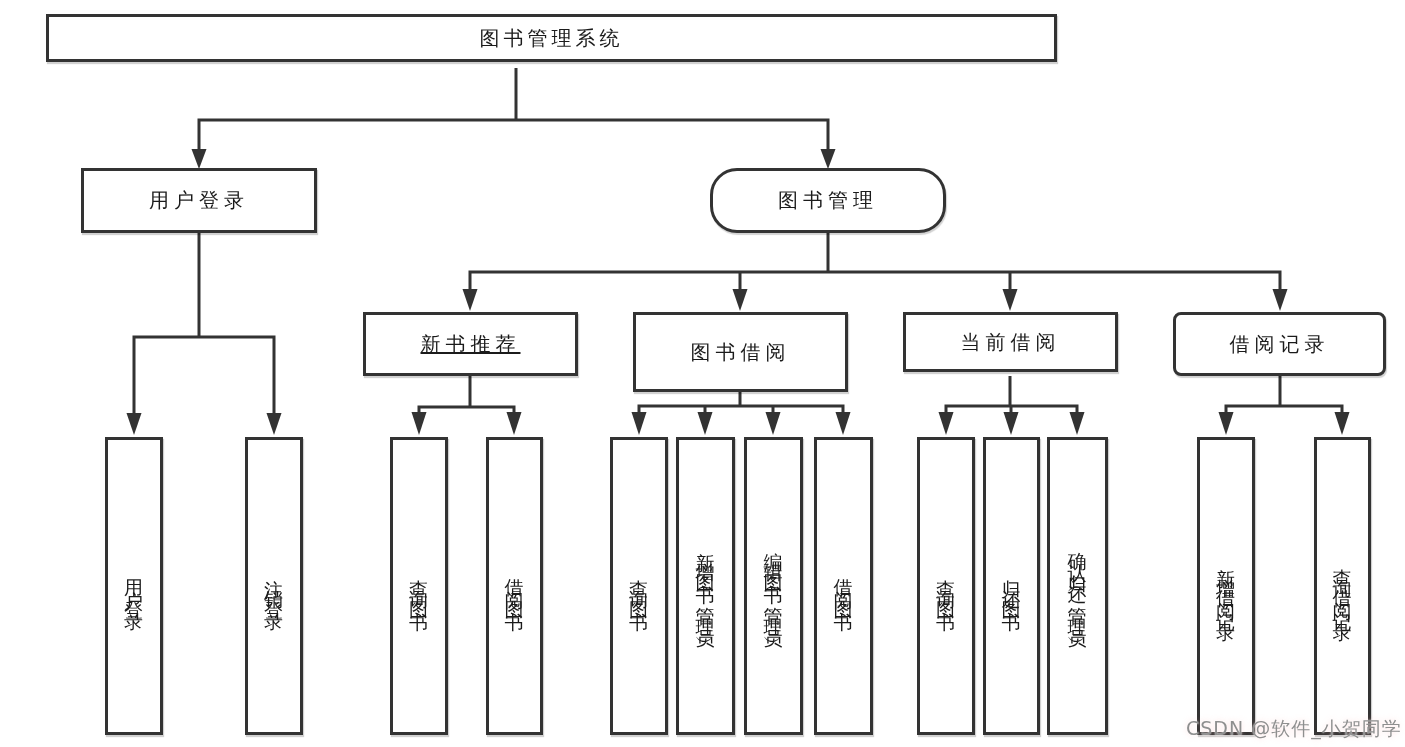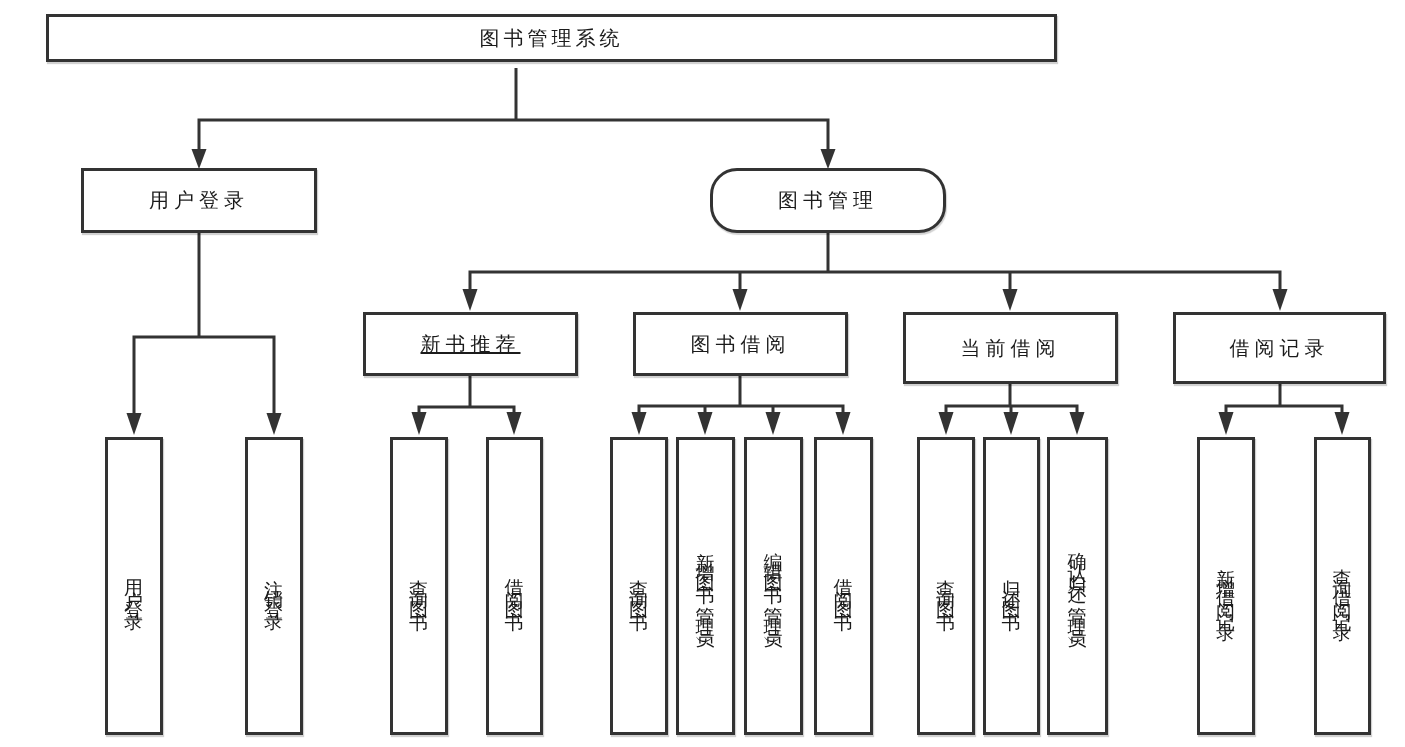--- a/index.html
+++ b/index.html
@@ -79,36 +79,37 @@
       <polygon points="1334.5,412 1349.5,412 1342,435"></polygon>
     </g>
   </svg>
 
   <div class="box h-box title-box" style="left:20px; top:14px; width:1011px; height:48px;margin-left:26px;">图书管理系统</div>
 
   <div class="box h-box" style="left:81px; top:168px; width:236px; height:65px;">用户登录</div>
   <div class="box h-box" style="left:710px; top:168px; width:236px; height:65px;border-radius:27px;">图书管理</div>
 
   <div class="box h-box" style="left:363px; top:312px; width:215px; height:64px;text-decoration:underline;">新书推荐</div>
-  <div class="box h-box" style="left:633px; top:312px; width:215px; height:64px;">图书借阅</div>
-  <div class="box h-box" style="left:903px; top:312px; width:215px; height:72px;">当前借阅</div>
-  <div class="box h-box" style="left:1173px; top:312px; width:213px; height:72px;">借阅记录</div>
+  <div class="box h-box" style="left:633px; top:312px; width:215px; height:80px;">图书借阅</div>
+  <div class="box h-box" style="left:903px; top:312px; width:215px; height:60px;">当前借阅</div>
+  <div class="box h-box" style="left:1173px; top:312px; width:213px; height:64px;border-radius:8px;">借阅记录</div>
 
   <div class="box v-box" style="left:105px; top:437px; width:58px; height:298px;">用户登录</div>
   <div class="box v-box" style="left:245px; top:437px; width:58px; height:298px;">注销登录</div>
 
   <div class="box v-box" style="left:390px; top:437px; width:58px; height:298px;">查询图书</div>
   <div class="box v-box" style="left:486px; top:437px; width:57px; height:298px;">借阅图书</div>
 
   <div class="box v-box" style="left:610px; top:437px; width:58px; height:298px;">查询图书</div>
   <div class="box v-box" style="left:676px; top:437px; width:59px; height:298px;">新增图书（管理员）</div>
   <div class="box v-box" style="left:744px; top:437px; width:59px; height:298px;">编辑图书（管理员）</div>
   <div class="box v-box" style="left:814px; top:437px; width:59px; height:298px;">借阅图书</div>
 
   <div class="box v-box" style="left:917px; top:437px; width:58px; height:298px;">查询图书</div>
   <div class="box v-box" style="left:983px; top:437px; width:57px; height:298px;">归还图书</div>
   <div class="box v-box" style="left:1047px; top:437px; width:61px; height:298px;">确认归还（管理员）</div>
 
   <div class="box v-box" style="left:1197px; top:437px; width:58px; height:298px;">新增借阅记录</div>
   <div class="box v-box" style="left:1314px; top:437px; width:57px; height:298px;">查询借阅记录</div>
 
+  <div class="watermark">CSDN @软件_小贺同学</div>
 
 </div>
 
 </body></html>

